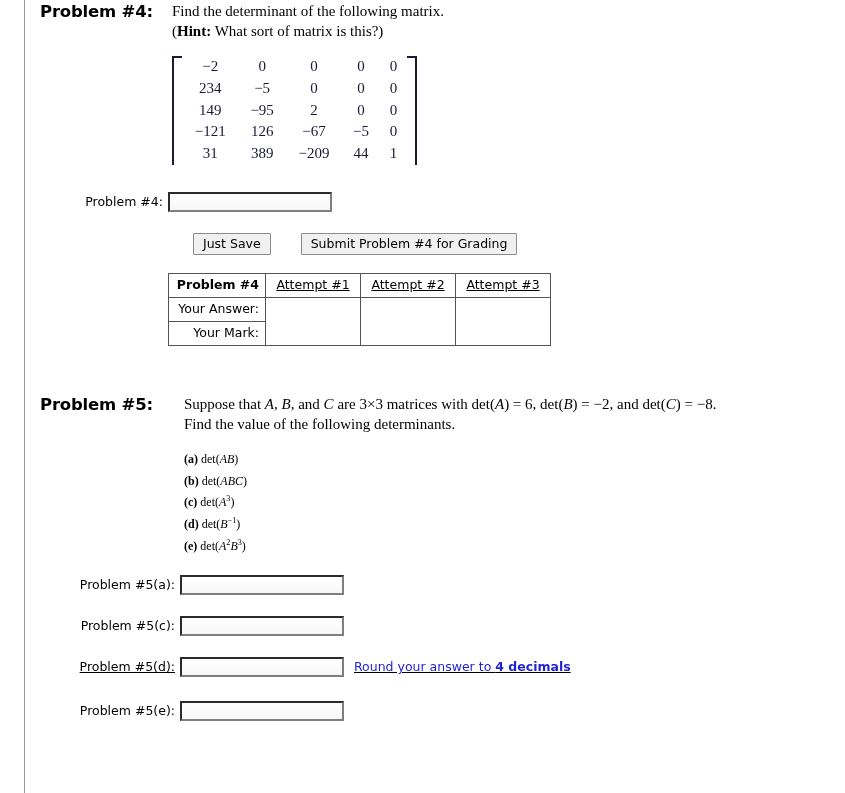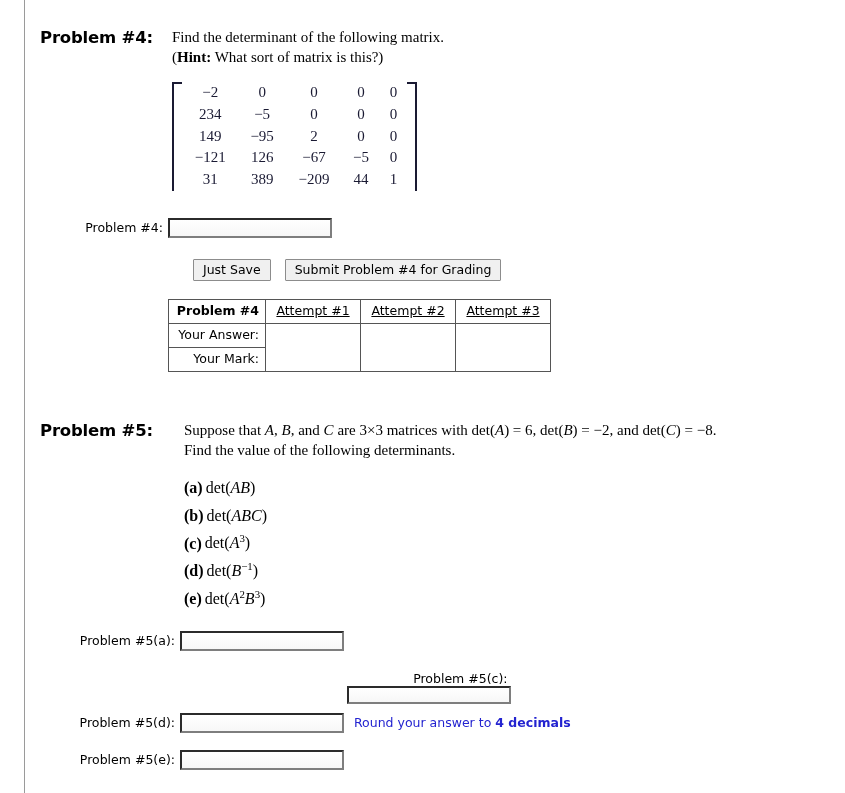--- a/index.html
+++ b/index.html
@@ -146,21 +146,21 @@
     white-space: nowrap;
   }
   .hint-note b { font-weight: bold; }
 
   
   .btn-row {
     display: flex;
     align-items: center;
     margin-left: 193px;
     margin-top: 20px;
-    gap: 14px;
+    gap: 30px;
   }
   .btn {
     font-family: "DejaVu Sans", sans-serif;
     font-size: 12.5px;
     color: #000;
     background: #f0f0f0;
     border: 1px solid #8c8c8c;
     border-radius: 1px;
     padding: 3px 9px 4px;
     cursor: pointer;
@@ -199,42 +199,42 @@
     color: #000;
     text-decoration: underline;
     cursor: pointer;
   }
 
   
   .sublist {
     margin-left: 172px;
     margin-top: 16px;
     font-family: "Liberation Serif", "DejaVu Serif", serif;
-    font-size: 16px;
+    font-size: 12px;
   }
   .sublist .item {
     margin-bottom: 6.5px;
     white-space: nowrap;
     line-height: 1.18;
   }
   .sublist .marker {
     font-weight: bold;
     margin-right: 3px;
   }
   .sublist i { font-style: italic; }
   .sublist sup { font-size: 0.68em; vertical-align: super; }
 </style>
 </head>
 <body>
 
 <div class="page-rule"></div>
 
 <div class="content">
 
-  <div class="problem" style="padding-top:28px;">
+  <div class="problem" style="padding-top:2px;">
     <span class="prob-head">Problem #4:</span>
     <div class="prob-body">
       <div>Find the determinant of the following matrix.</div>
       <div>
         <span>(</span><b>Hint:</b>
         <span>What sort of matrix is this?)</span>
       </div>
     </div>
 
     <div class="matrix-wrap">
@@ -341,25 +341,25 @@
       <div class="item">
         <span class="marker">(e)</span><span>det(</span><i>A</i><sup>2</sup><i>B</i><sup>3</sup><span>)</span>
       </div>
     </div>
 
     <div style="margin-top:21px;">
       <div class="ans-row" style="margin-bottom:19px;">
         <span class="ans-label">Problem #5(a):</span>
         <input class="ans-input" type="text" value="" style="">
       </div>
-      <div class="ans-row" style="margin-bottom:19px;flex-direction:column;">
+      <div class="ans-row" style="margin-bottom:19px;">
         <span class="ans-label">Problem #5(c):</span>
         <input class="ans-input" type="text" value="" style="">
       </div>
-      <div class="ans-row" style="margin-bottom:15px;">
+      <div class="ans-row" style="margin-bottom:22px;text-decoration:underline;">
         <span class="ans-label">Problem #5(d):</span>
         <input class="ans-input" type="text" value="" style="">
         <span class="hint-note"><span>Round your answer to </span><b>4 decimals</b></span>
       </div>
       <div class="ans-row">
         <span class="ans-label">Problem #5(e):</span>
         <input class="ans-input" type="text" value="" style="">
       </div>
     </div>
   </div>

